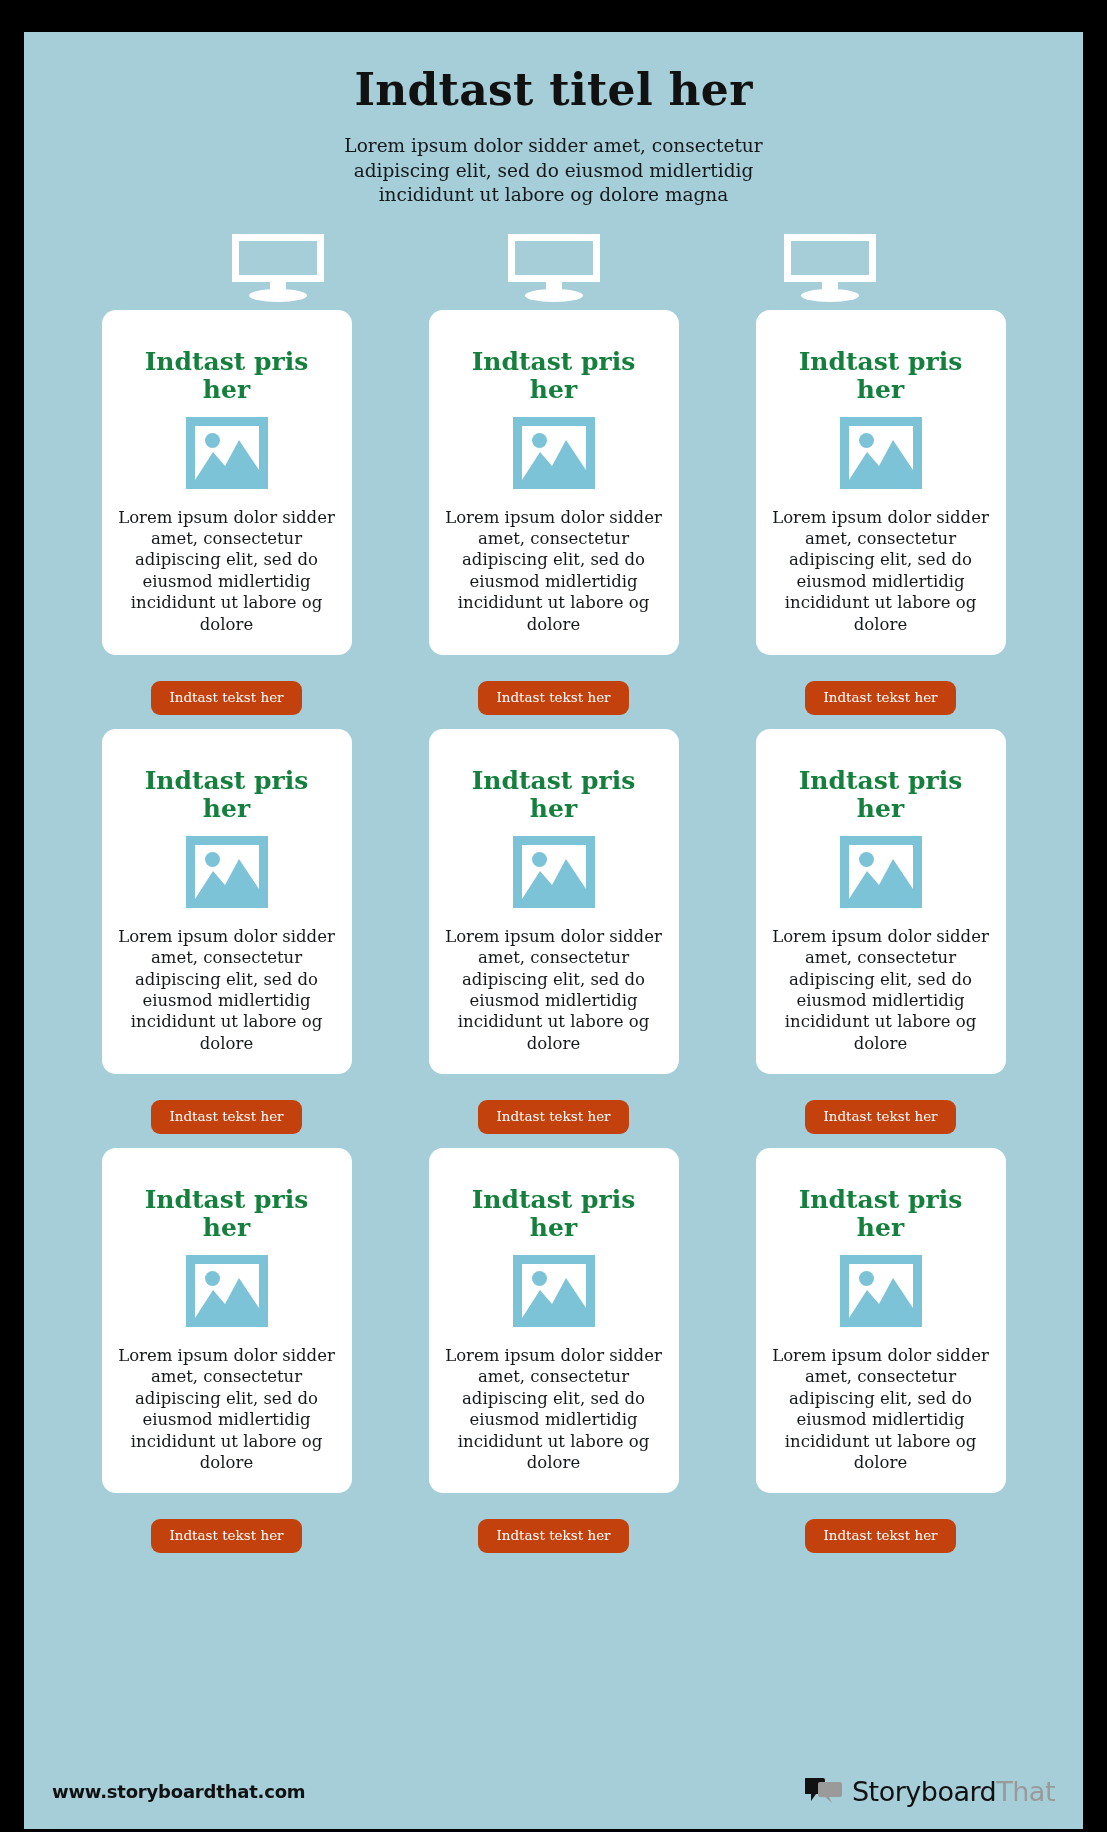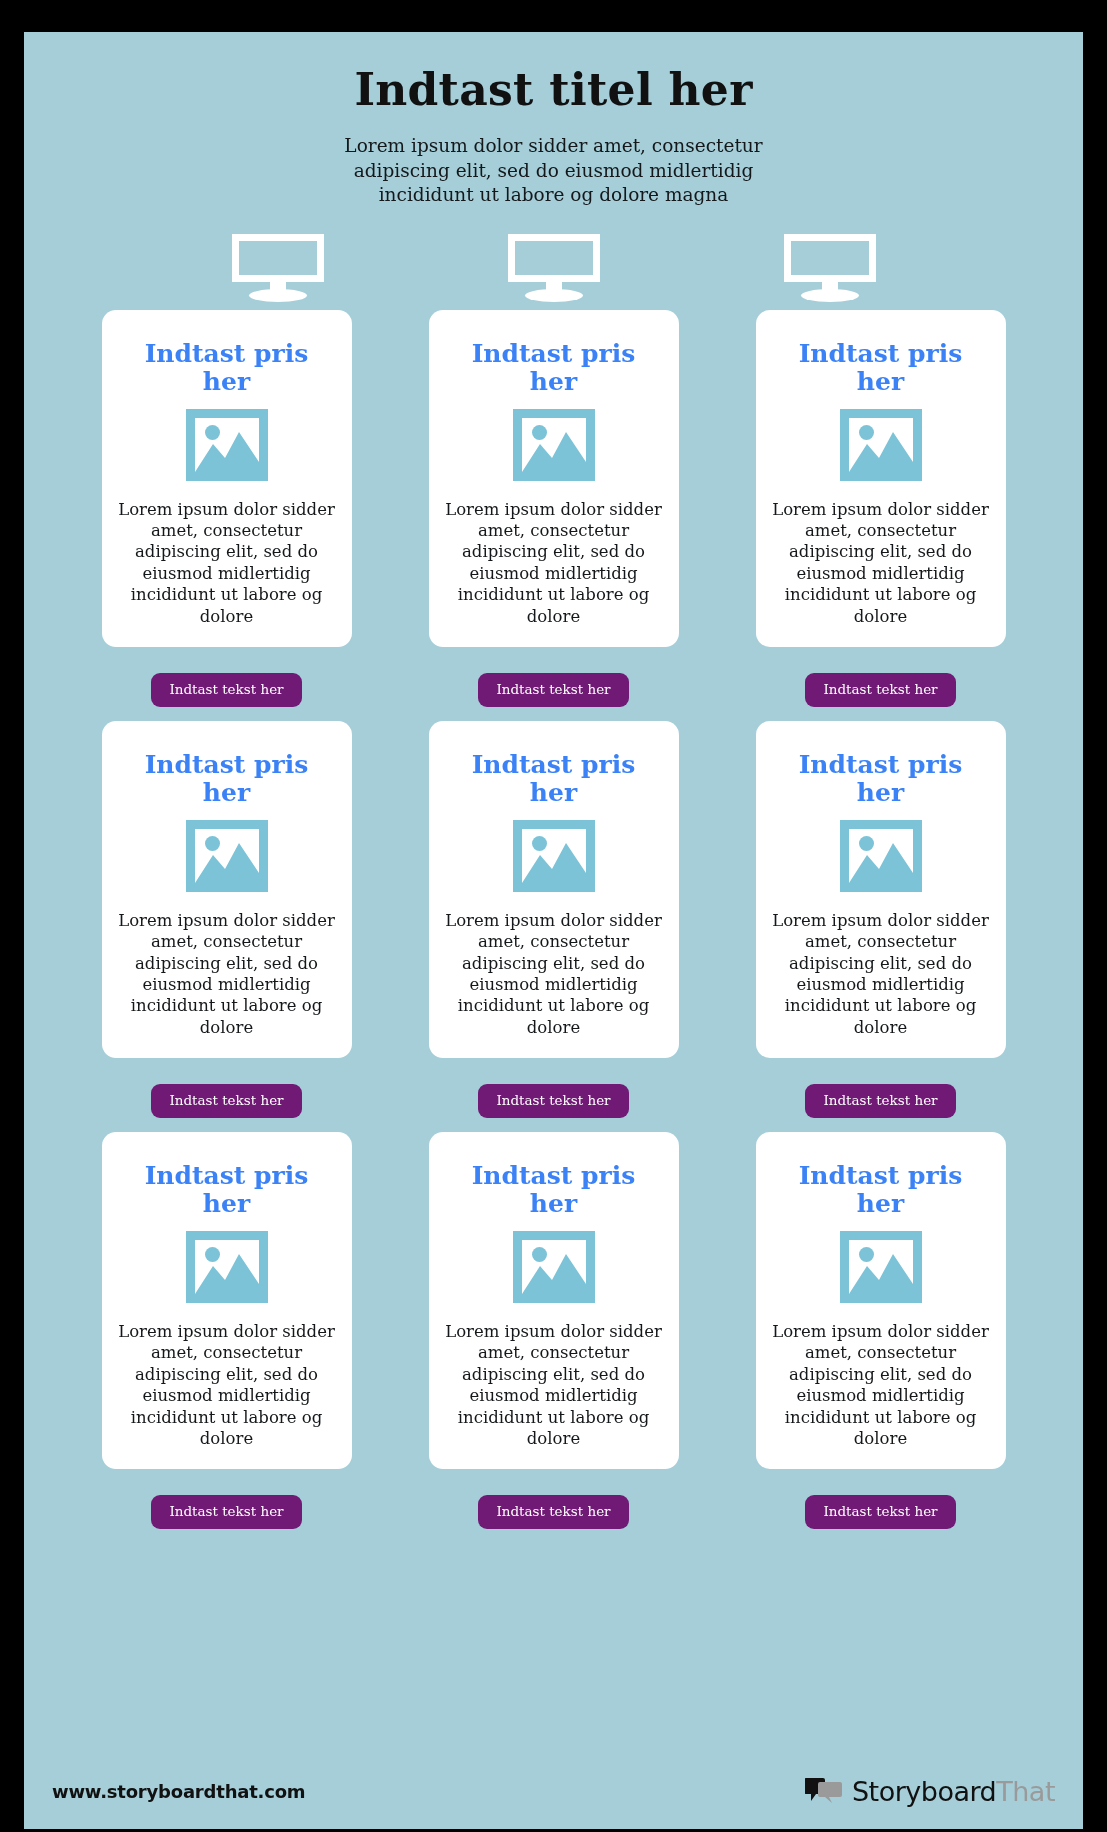--- a/index.html
+++ b/index.html
@@ -90,23 +90,23 @@
     padding:22px 16px 20px;
     box-sizing:border-box;
     display:flex;
     flex-direction:column;
     align-items:center;
   }
   .card-title{
     font-family:"DejaVu Serif", serif;
     font-size:25px;
     line-height:1.14;
-    color:#3b82f6;
+    color:#15803d;
     text-align:center;
-    margin:8px 0 12px;
+    margin:16px 0 12px;
     max-width:180px;
   }
 
   
   .img-ph{
     width:82px;height:72px;
     border:9px solid #7cc3d8;
     background:#fff;
     box-sizing:border-box;
     position:relative;
@@ -124,21 +124,21 @@
     font-family:"DejaVu Serif", serif;
     font-size:16.5px;
     line-height:1.30;
     color:#15181a;
     text-align:center;
     margin:0;
   }
 
   .btn{
     margin-top:26px;
-    background:#701a75;
+    background:#c2410c;
     color:#fff;
     border:none;
     border-radius:9px;
     padding:10px 18px;
     font-family:"DejaVu Serif", serif;
     font-size:13.5px;
     line-height:1;
     cursor:pointer;
     min-width:124px;
   }

